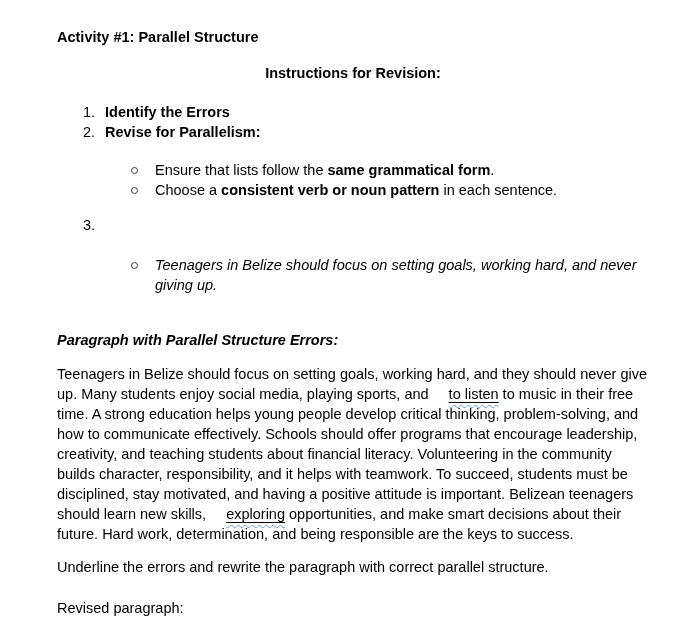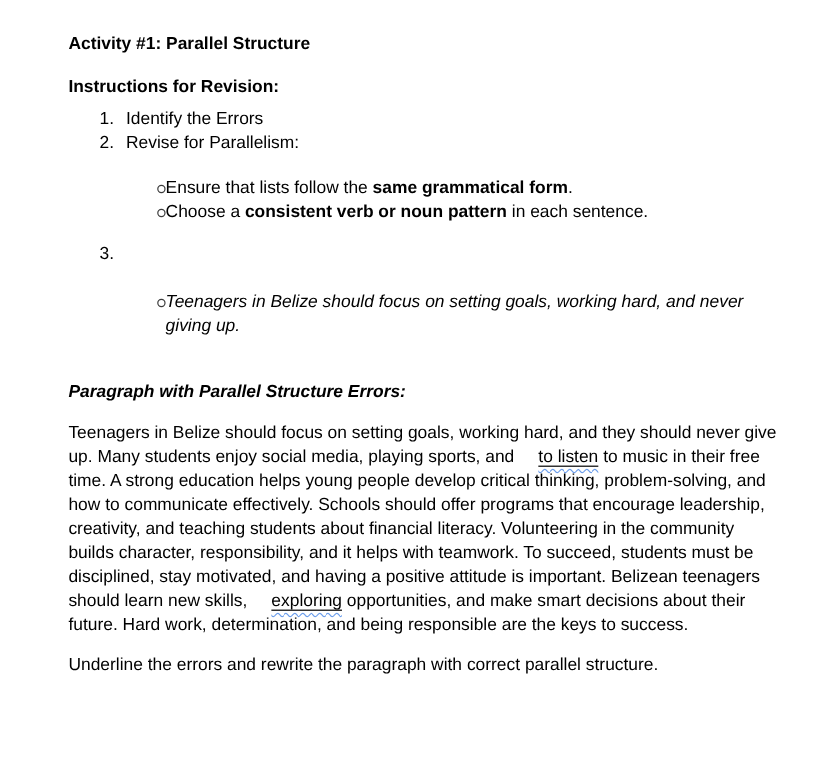--- a/index.html
+++ b/index.html
@@ -14,39 +14,39 @@
   }
   .page {
     box-sizing: border-box;
     width: 687px;
     height: 635px;
     padding: 27px 38px 0 57px;
   }
   p { margin: 0; line-height: 20px; }
 
   .doc-title        { margin-bottom: 16px; font-weight: 700; }
-  .section-heading  { margin-bottom: 6px; font-weight: 700; }
+  .section-heading  { margin-bottom: 19px; font-weight: 700; text-align: center; }
 
   .numlist { margin: 0 0 18px 0; padding: 0; list-style: none; }
   .numitem { display: flex; line-height: 20px; }
   .num     { flex: none; width: 22px; margin-left: 26px; font-weight: 400; }
-  .numlabel{ font-weight: 400; }
+  .numlabel{ font-weight: 700; }
   .numitem-single { margin-bottom: 20px; }
 
   .bullets { margin: 0 0 15px 0; padding: 0; list-style: none; }
   .bullet  { display: flex; line-height: 20px; }
   .circle  {
     flex: none;
     width: 5px; height: 5px;
     border: 1px solid #3c3c3c;
     border-radius: 50%;
     margin-left: 74px;
     margin-top: 7px;
   }
-  .bullet-text { }
+  .bullet-text { margin-left: 17px; }
 
   .example-bullets { margin-bottom: 35px; }
   .example-bullets .bullet-text { font-style: italic; }
 
   .errors-heading { margin-bottom: 14px; font-weight: 700; font-style: italic; }
 
   .error-paragraph { margin-bottom: 13px; }
   .underline-instruction { margin-bottom: 21px; margin-top: 12px; }
 
   .seg-plain  { }
@@ -108,14 +108,15 @@
       <span class="bullet-text"><span class="seg-italic">Teenagers in Belize should focus on setting goals, working hard, and never giving up.</span></span>
     </li>
   </ul>
 
   <p class="errors-heading">Paragraph with Parallel Structure Errors:</p>
 
   <p class="error-paragraph"><span class="seg-plain">Teenagers in Belize should focus on setting goals, working hard, and they should never give up. Many students enjoy social media, playing sports, and </span><span class="seg-error" style="text-decoration-color: rgb(109, 158, 235);"><span class="seg-error-inner">to listen</span></span><span class="seg-plain"> to music in their free time. A strong education helps young people develop critical thinking, problem-solving, and how to communicate effectively. Schools should offer programs that encourage leadership, creativity, and teaching students about financial literacy. Volunteering in the community builds character, responsibility, and it helps with teamwork. To succeed, students must be disciplined, stay motivated, and having a positive attitude is important. Belizean teenagers should learn new skills, </span><span class="seg-error" style="text-decoration-color: rgb(109, 158, 235);"><span class="seg-error-inner">exploring</span></span><span class="seg-plain"> opportunities, and make smart decisions about their future. Hard work, determination, and being responsible are the keys to success.</span></p>
 
   <p class="underline-instruction">Underline the errors and rewrite the paragraph with correct parallel structure.</p>
 
+  <p>Revised paragraph:</p>
 
 </div>
 
 </body></html>

